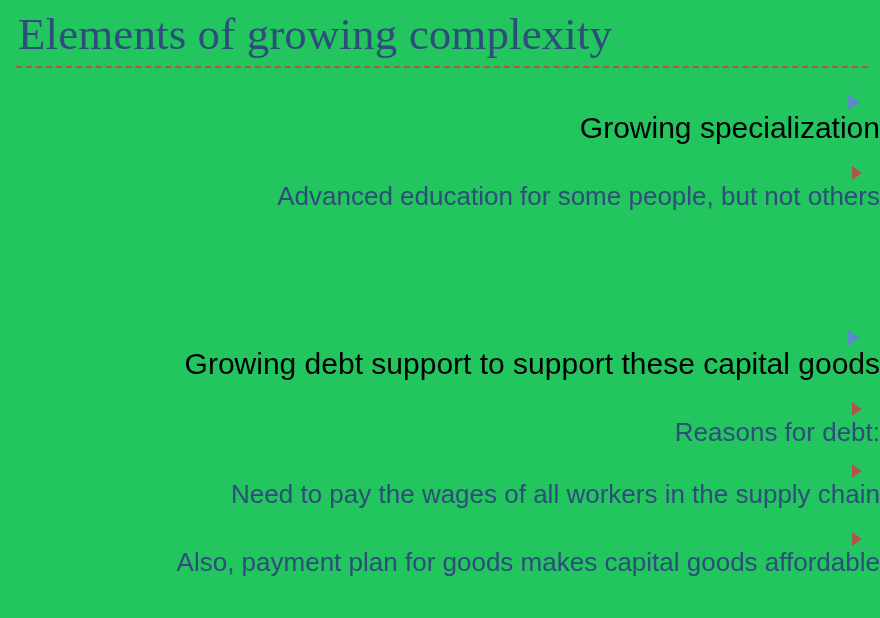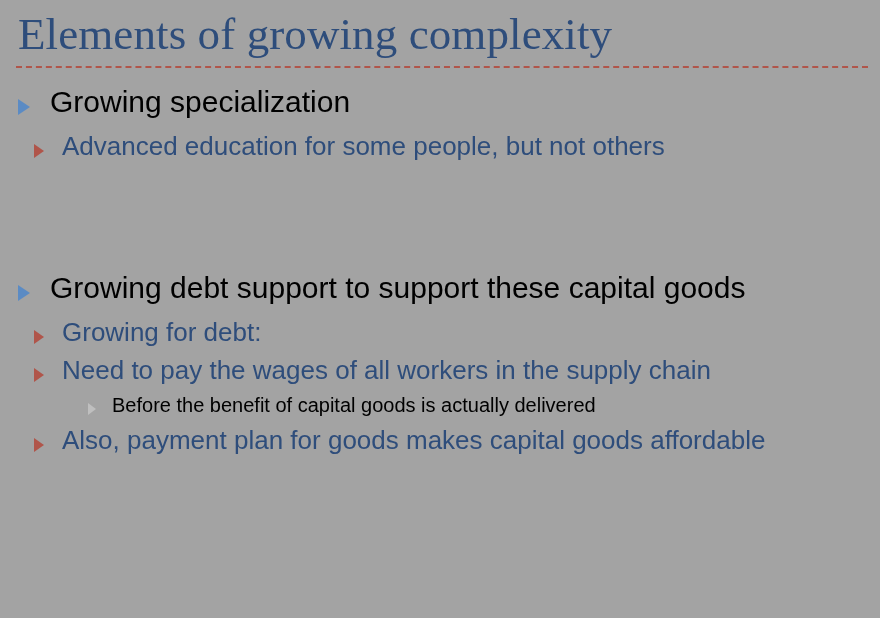--- a/index.html
+++ b/index.html
@@ -12,21 +12,21 @@
     height: 618px;
     overflow: hidden;
     font-family: "Liberation Sans", sans-serif;
     -webkit-font-smoothing: antialiased;
   }
 
   .slide {
     position: relative;
     width: 880px;
     height: 618px;
-    background: #a3a3a3;
+    background: #22c55e;
     box-sizing: border-box;
   }
 
   
   .title-block {
     position: absolute;
     left: 0;
     top: 0;
     width: 880px;
     height: 72px;
@@ -56,22 +56,23 @@
   .body {
     position: absolute;
     left: 0;
     top: 84px;
     width: 880px;
   }
 
   .bullet-row {
     position: relative;
     display: flex;
-    align-items: center;
+    align-items: flex-end;
     box-sizing: border-box;
+    flex-direction: column;
   }
 
   .marker {
     flex: 0 0 auto;
     display: inline-block;
     width: 0;
     height: 0;
     border-style: solid;
   }
 
@@ -168,32 +169,28 @@
     <div class="spacer-lg"></div>
 
     <div class="group">
       <div class="bullet-row lvl1">
         <span class="marker"></span>
         <span class="btext">Growing debt support to support these capital goods</span>
       </div>
       <div class="spacer-md"></div>
       <div class="bullet-row lvl2">
         <span class="marker"></span>
-        <span class="btext">Growing for debt:</span>
+        <span class="btext">Reasons for debt:</span>
       </div>
       <div class="spacer-sm"></div>
       <div class="bullet-row lvl2">
         <span class="marker"></span>
         <span class="btext">Need to pay the wages of all workers in the supply chain</span>
       </div>
       <div class="spacer-sm"></div>
-      <div class="bullet-row lvl3">
-        <span class="marker"></span>
-        <span class="btext">Before the benefit of capital goods is actually delivered</span>
-      </div>
       <div class="spacer-sm"></div>
       <div class="bullet-row lvl2">
         <span class="marker"></span>
         <span class="btext">Also, payment plan for goods makes capital goods affordable</span>
       </div>
     </div>
 
   </div>
 </div>
 

